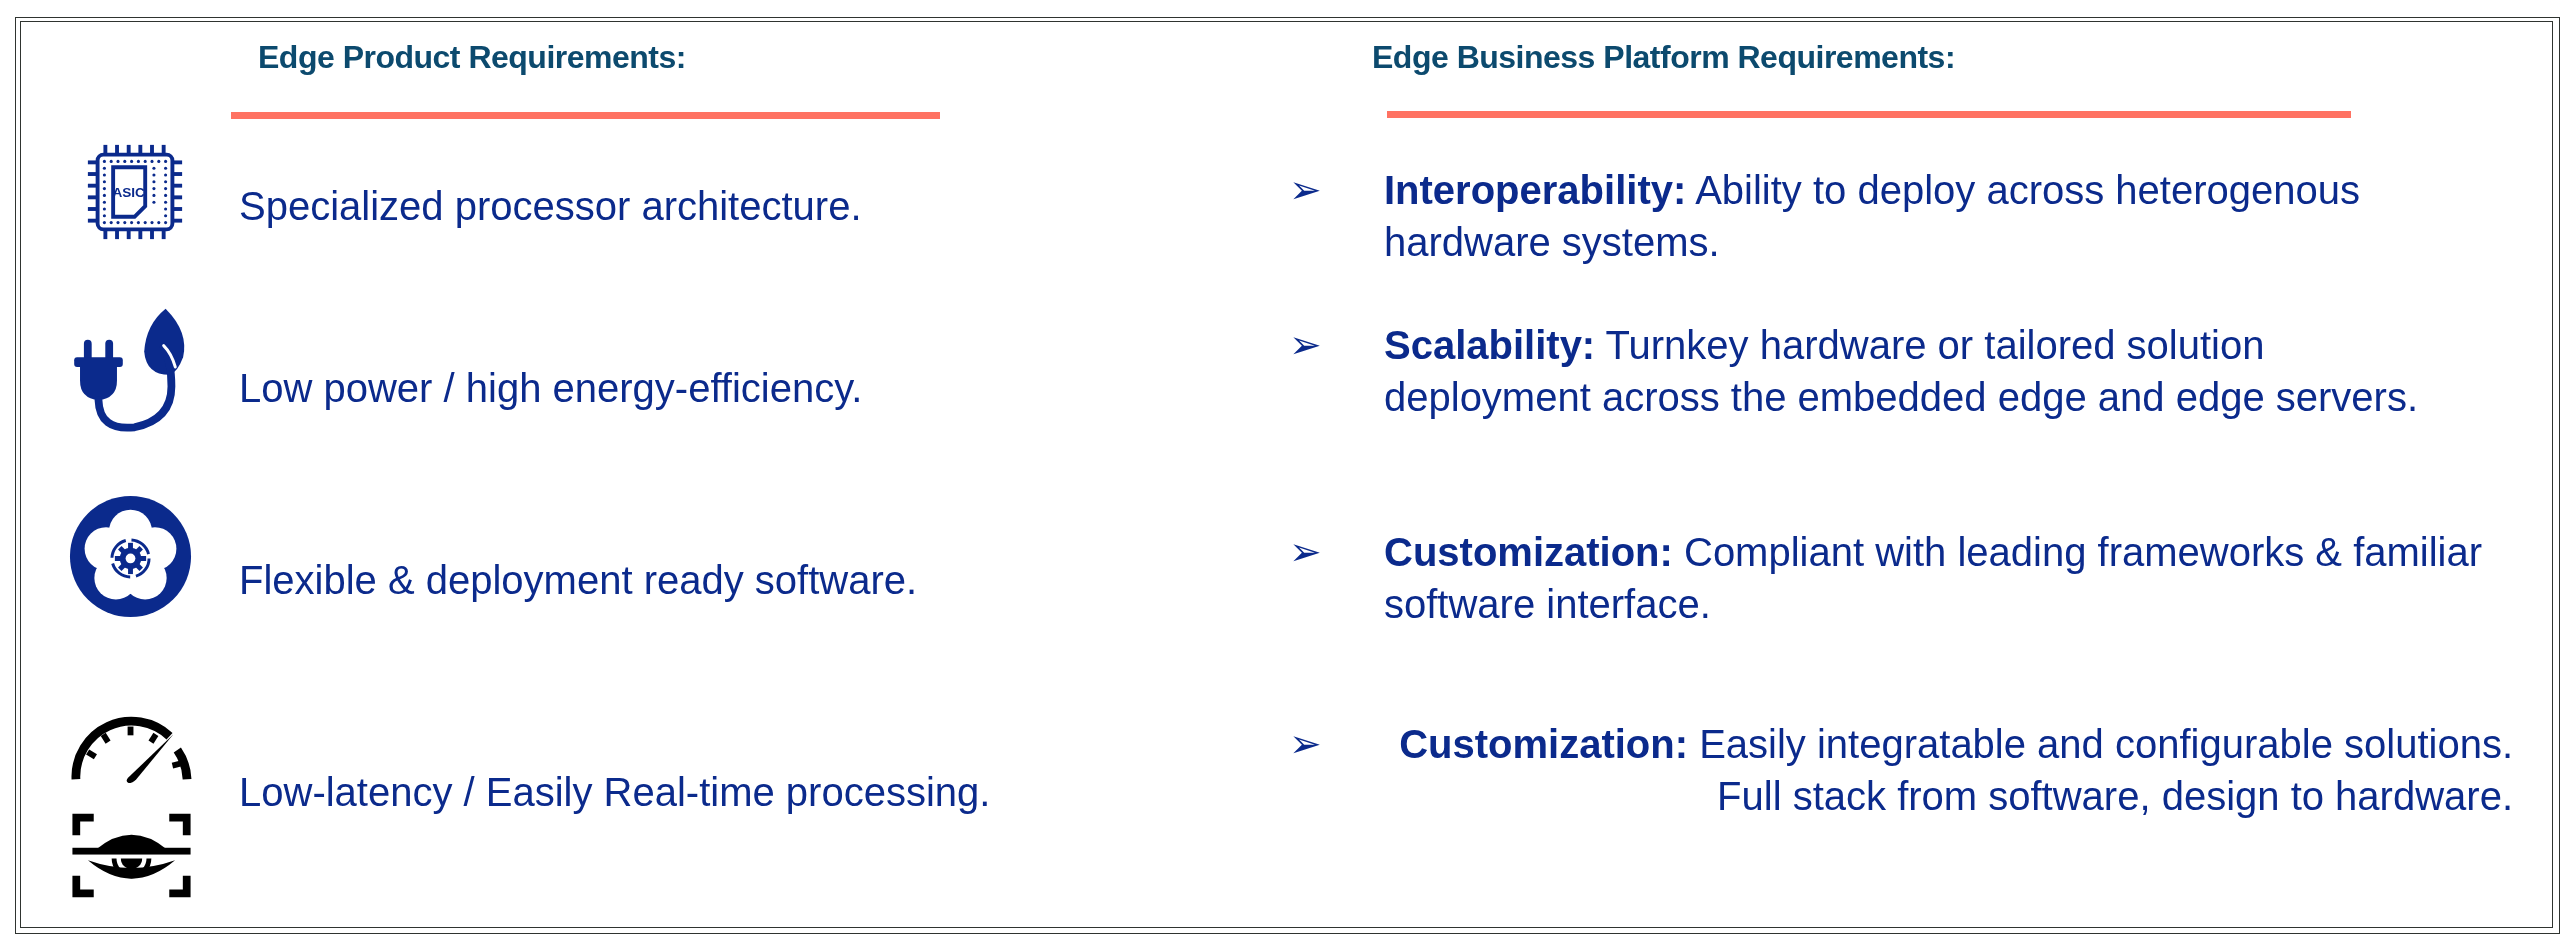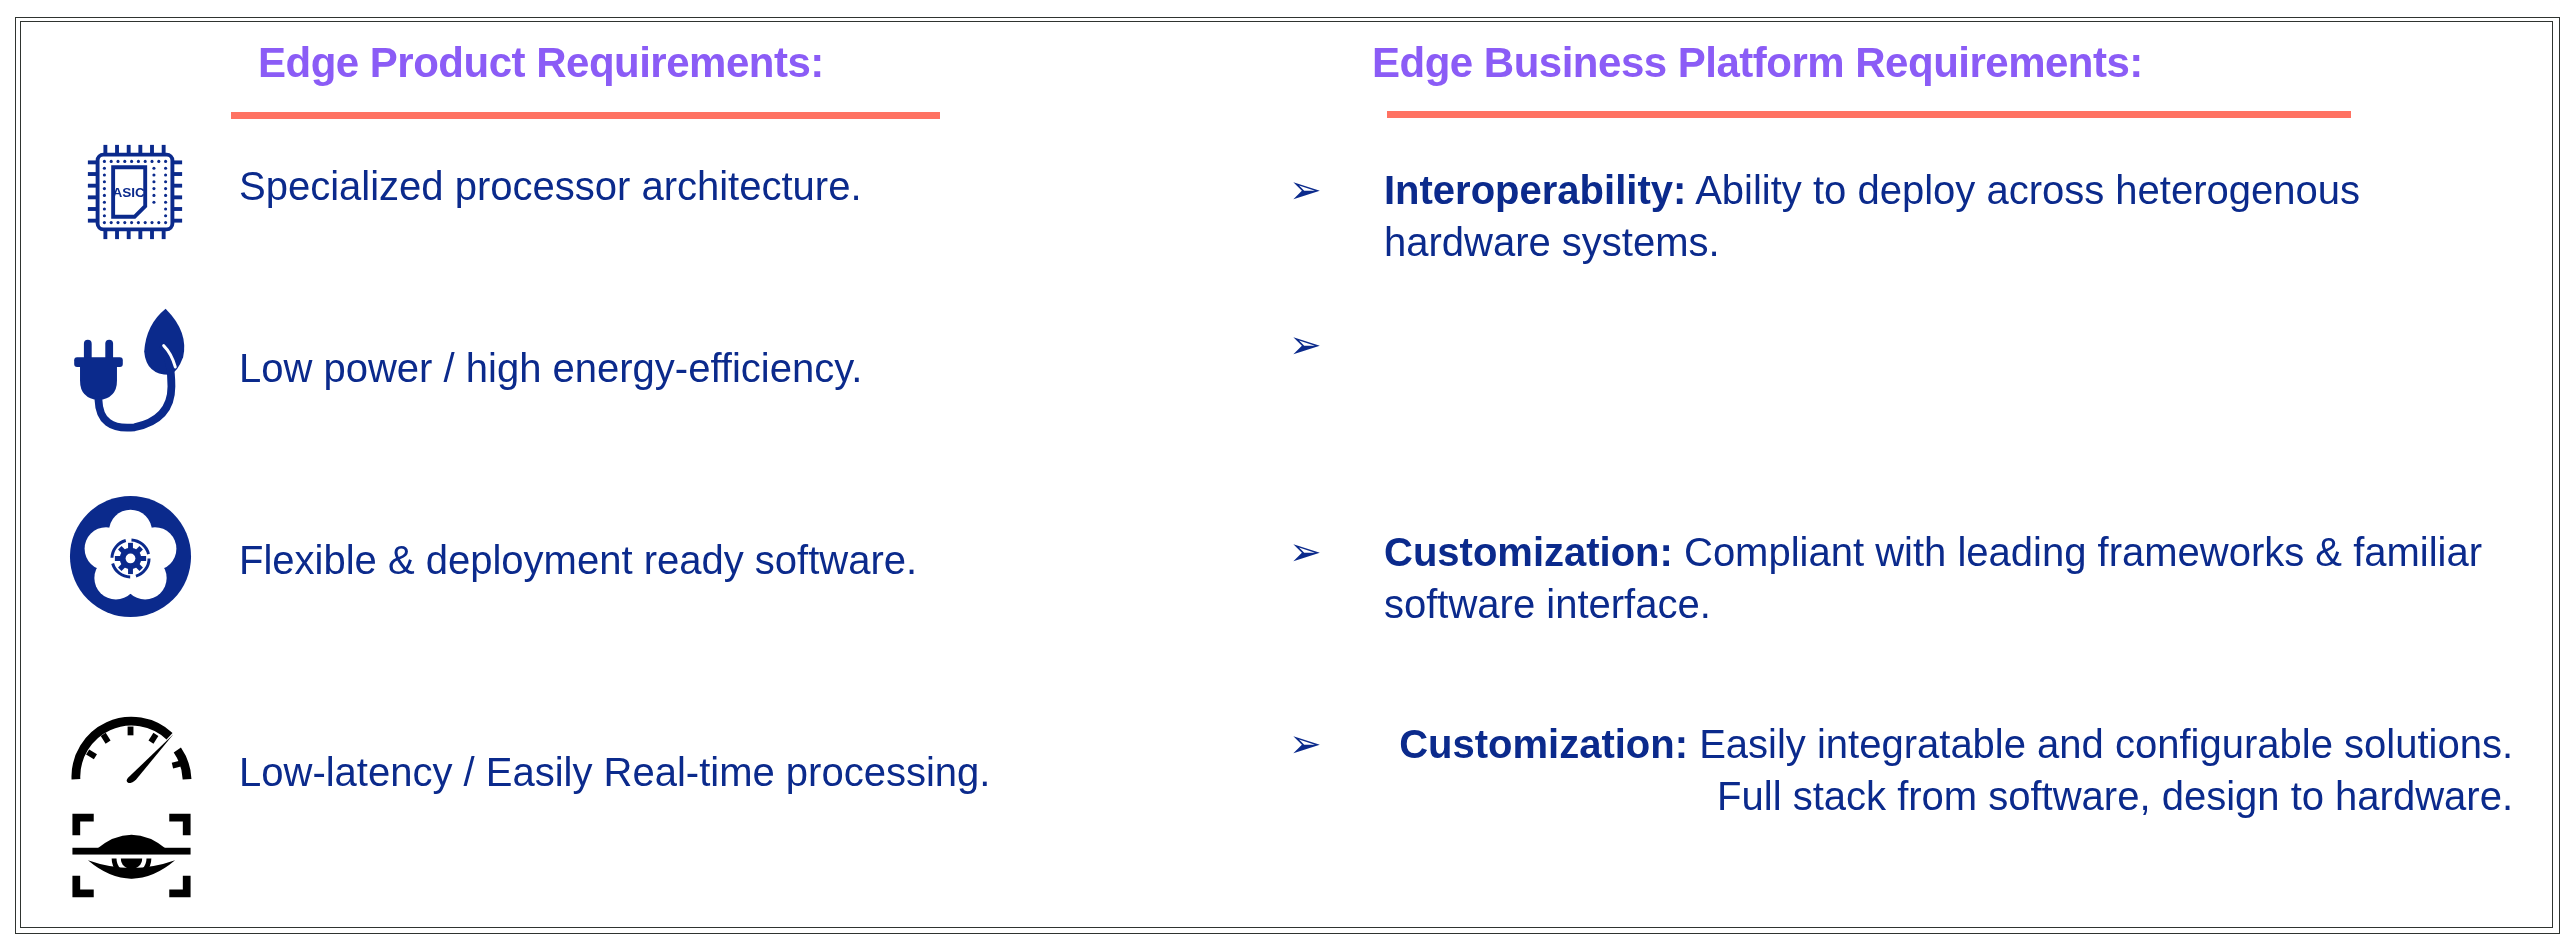--- a/index.html
+++ b/index.html
@@ -2,25 +2,25 @@
 <html><head>
 <meta charset="utf-8">
 <style>
   html, body { margin:0; padding:0; background:#ffffff; }
   body { width:2576px; height:951px; position:relative; overflow:hidden;
          font-family:"Liberation Sans", "DejaVu Sans", sans-serif; }
   .frame-outer { position:absolute; left:14.6px; top:16.6px; width:2545px; height:917px;
          border:1.9px solid #2f3430; box-sizing:border-box; }
   .frame-inner { position:absolute; left:20.4px; top:21.4px; width:2533px; height:907px;
          border:1.9px solid #2f3430; box-sizing:border-box; }
-  .title { position:absolute; font-weight:bold; color:#8b5cf6; font-size:42px;
+  .title { position:absolute; font-weight:bold; color:#0c4a6e; font-size:32px;
          letter-spacing:-0.5px; white-space:nowrap; }
   .underline { position:absolute; height:6.8px; background:#ff7262; }
   .icon { position:absolute; }
-  .ltext { position:absolute; left:239px; color:#0b2a8c; font-size:40px; white-space:nowrap; }
+  .ltext { position:absolute; left:239px; color:#0b2a8c; font-size:40px; white-space:nowrap;margin-top:20px; }
   .bullet { position:absolute; left:1291px; width:1207px; color:#0b2a8c; font-size:40px; line-height:52px; }
   .arrow { position:absolute; left:-1.9px; top:0; font-size:39px; color:#0b2a8c; }
   .btext { margin-left:93px; }
   .btext b { font-weight:bold; }
 </style>
 </head>
 <body>
 
 <div class="frame-outer"></div>
 <div class="frame-inner"></div>
@@ -182,20 +182,21 @@
 <div class="title" style="left:1372px; top:39px;">Edge Business Platform Requirements:</div>
 <div class="underline" style="left:1387px; top:111px; width:964px;"></div>
 
 <div class="bullet" style="top:164px;">
   <span class="arrow">➢</span>
   <div class="btext"><b>Interoperability:</b><span> Ability to deploy across heterogenous hardware systems.</span></div>
 </div>
 
 <div class="bullet" style="top:319px;">
   <span class="arrow">➢</span>
+  <div class="btext" style="width:1071px;"><b>Scalability:</b><span> Turnkey hardware or tailored solution deployment across the embedded edge and edge servers.</span></div>
 </div>
 
 <div class="bullet" style="top:526px;">
   <span class="arrow">➢</span>
   <div class="btext" style="width:1100px;"><b>Customization:</b><span> Compliant with leading frameworks &amp; familiar software interface.</span></div>
 </div>
 
 <div class="bullet" style="top:718px;">
   <span class="arrow">➢</span>
   <div class="btext" style="width:1129px;text-align:right;"><b>Customization:</b><span> Easily integratable and configurable solutions. Full stack from software, design to hardware.</span></div>

